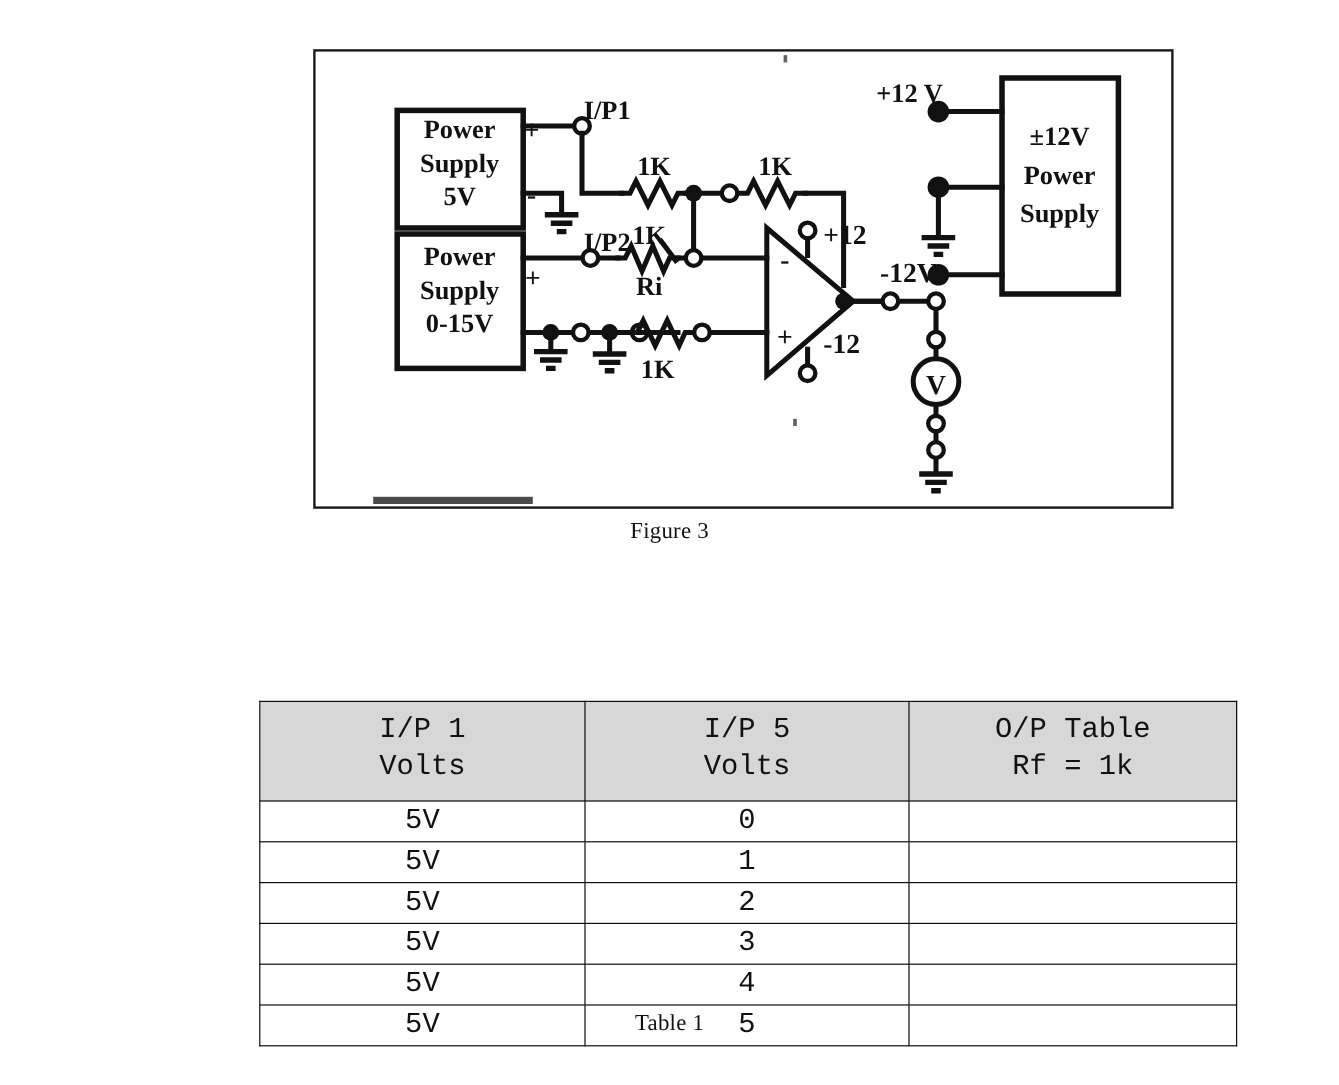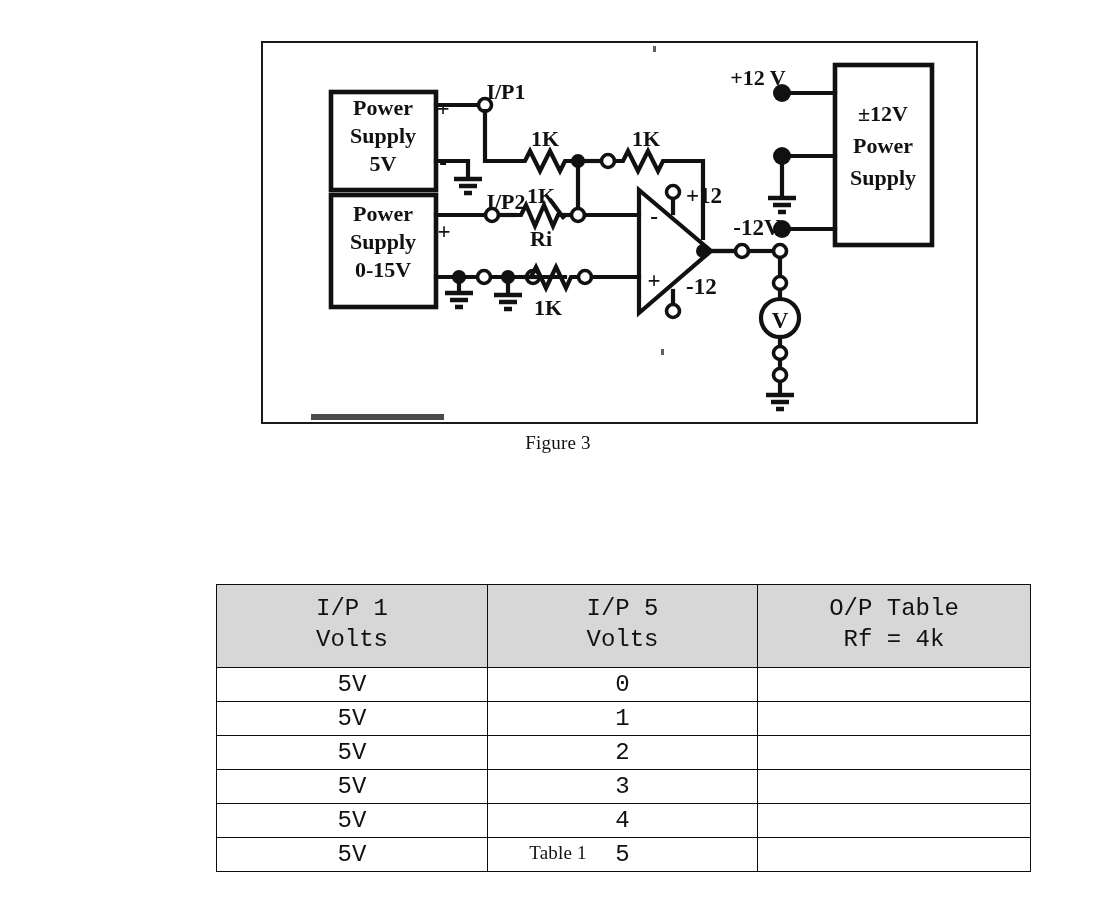--- a/index.html
+++ b/index.html
@@ -276,21 +276,21 @@
       <th>
         <span class="hl">I/P 1</span>
         <span class="hl">Volts</span>
       </th>
       <th>
         <span class="hl">I/P 5</span>
         <span class="hl">Volts</span>
       </th>
       <th>
         <span class="hl">O/P Table</span>
-        <span class="hl">Rf = 4k</span>
+        <span class="hl">Rf = 1k</span>
       </th>
     </tr>
   </thead>
   <tbody>
     <tr>
       <td>5V</td>
       <td>0</td>
       <td class="out"></td>
     </tr>
     <tr>

